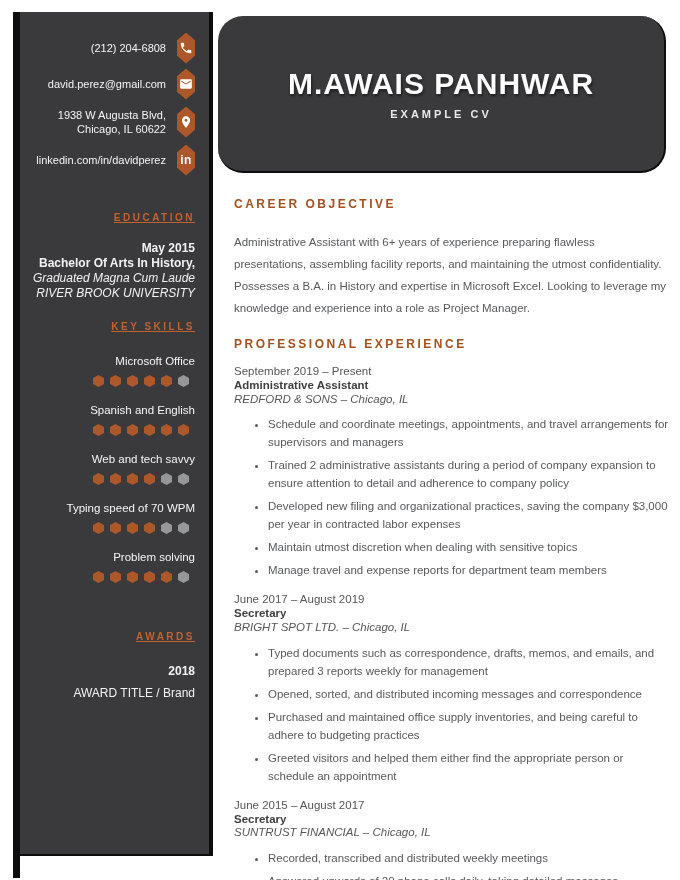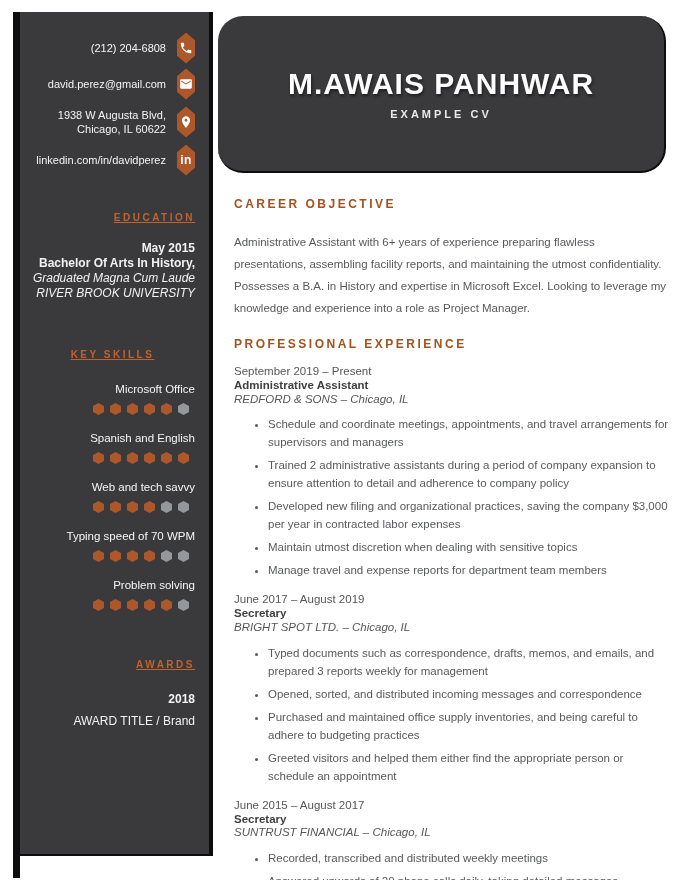--- a/index.html
+++ b/index.html
@@ -23,21 +23,21 @@
   .c-row.tall{min-height:36px;}
   .c-text{font-size:11px;line-height:1.3;color:#f5f5f5;}
   .hex{flex:0 0 auto;width:18px;height:31px;background:var(--accent-orange);
     clip-path:polygon(50% 0,100% 25%,100% 75%,50% 100%,0 75%,0 25%);
     display:flex;align-items:center;justify-content:center;color:#fff;}
   .hex svg{width:14px;height:14px;fill:#ffffff;}
   .in-label{font-size:12px;font-weight:bold;color:#fff;letter-spacing:0.3px;}
 
   .side-h{font-size:10px;font-weight:bold;letter-spacing:2.5px;color:var(--side-heading);text-decoration:underline;}
   .h-edu{margin-top:36px;}
-  .h-skills{margin-top:48px;text-align:center;}
+  .h-skills{margin-top:20px;}
   .h-awards{margin-top:48px;}
 
   .edu{margin-top:18px;font-size:12px;line-height:15px;}
   .edu .bold{font-weight:bold;}
   .edu .ital{font-style:italic;}
 
   .skills{margin-top:22px;}
   .skill{margin-bottom:16px;}
   .s-label{font-size:11.5px;line-height:14px;margin-bottom:7px;color:#f5f5f5;}
   .dots{display:flex;justify-content:flex-end;gap:6px;padding-right:6px;}

